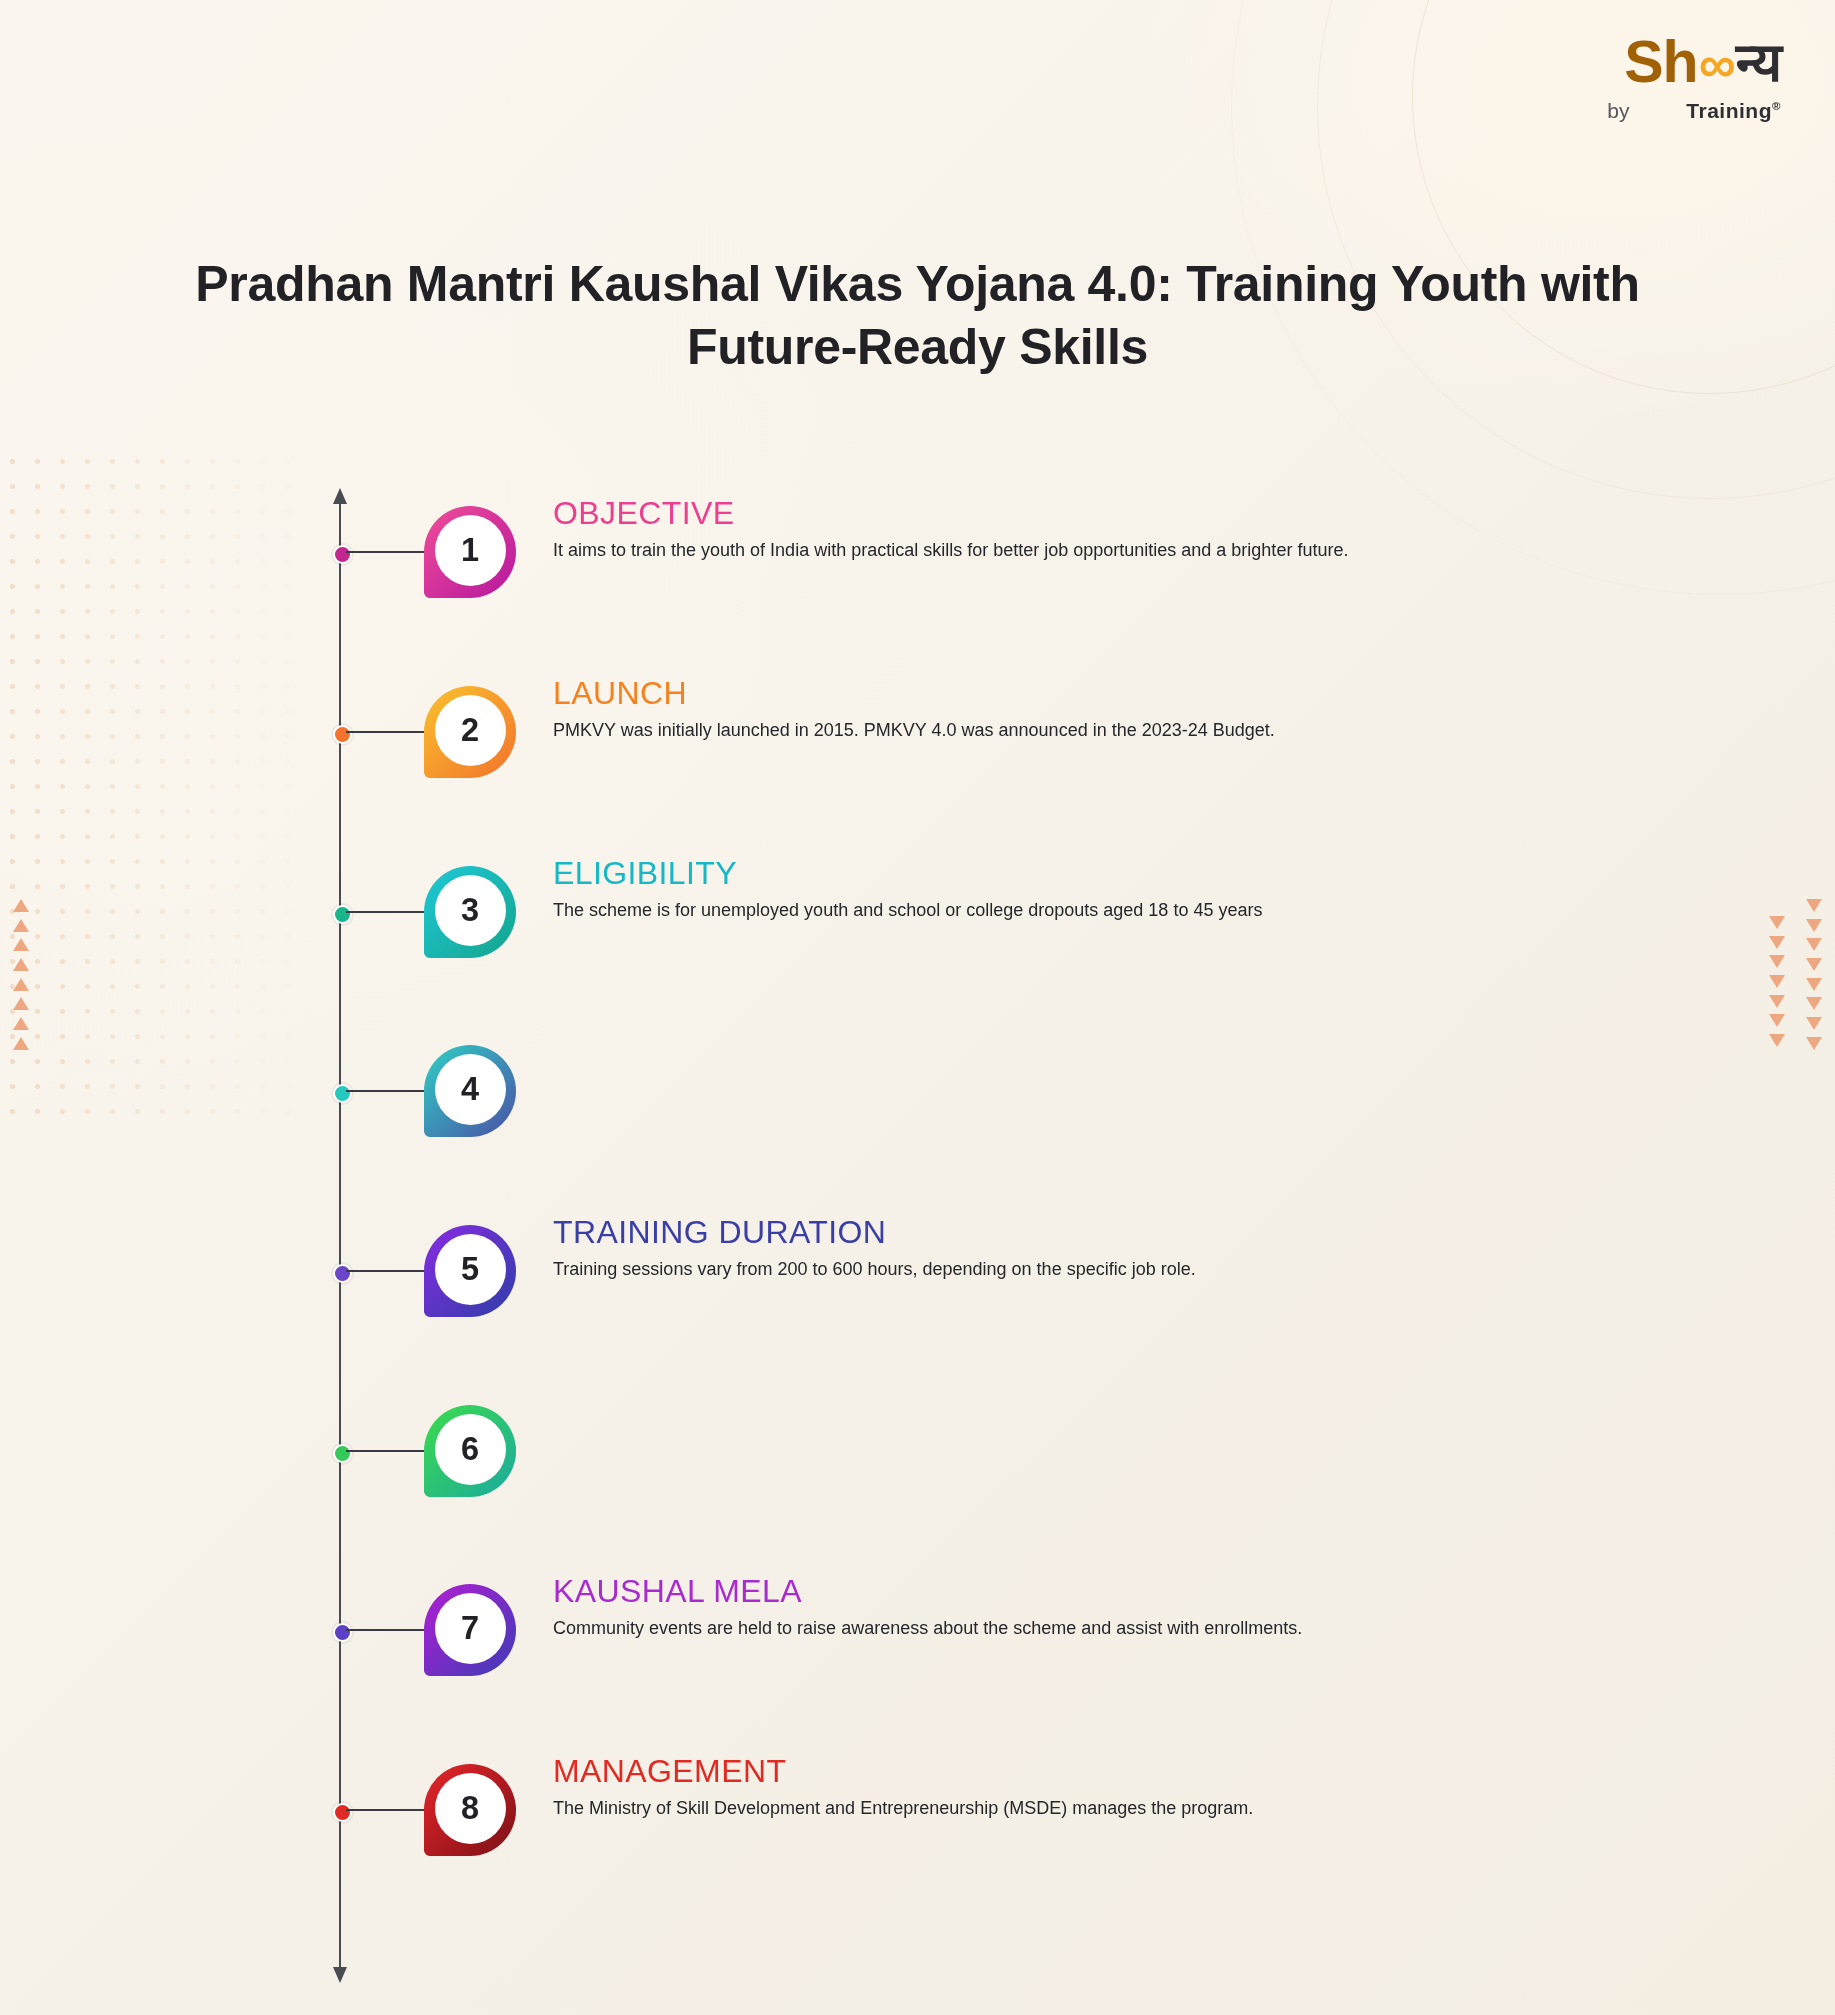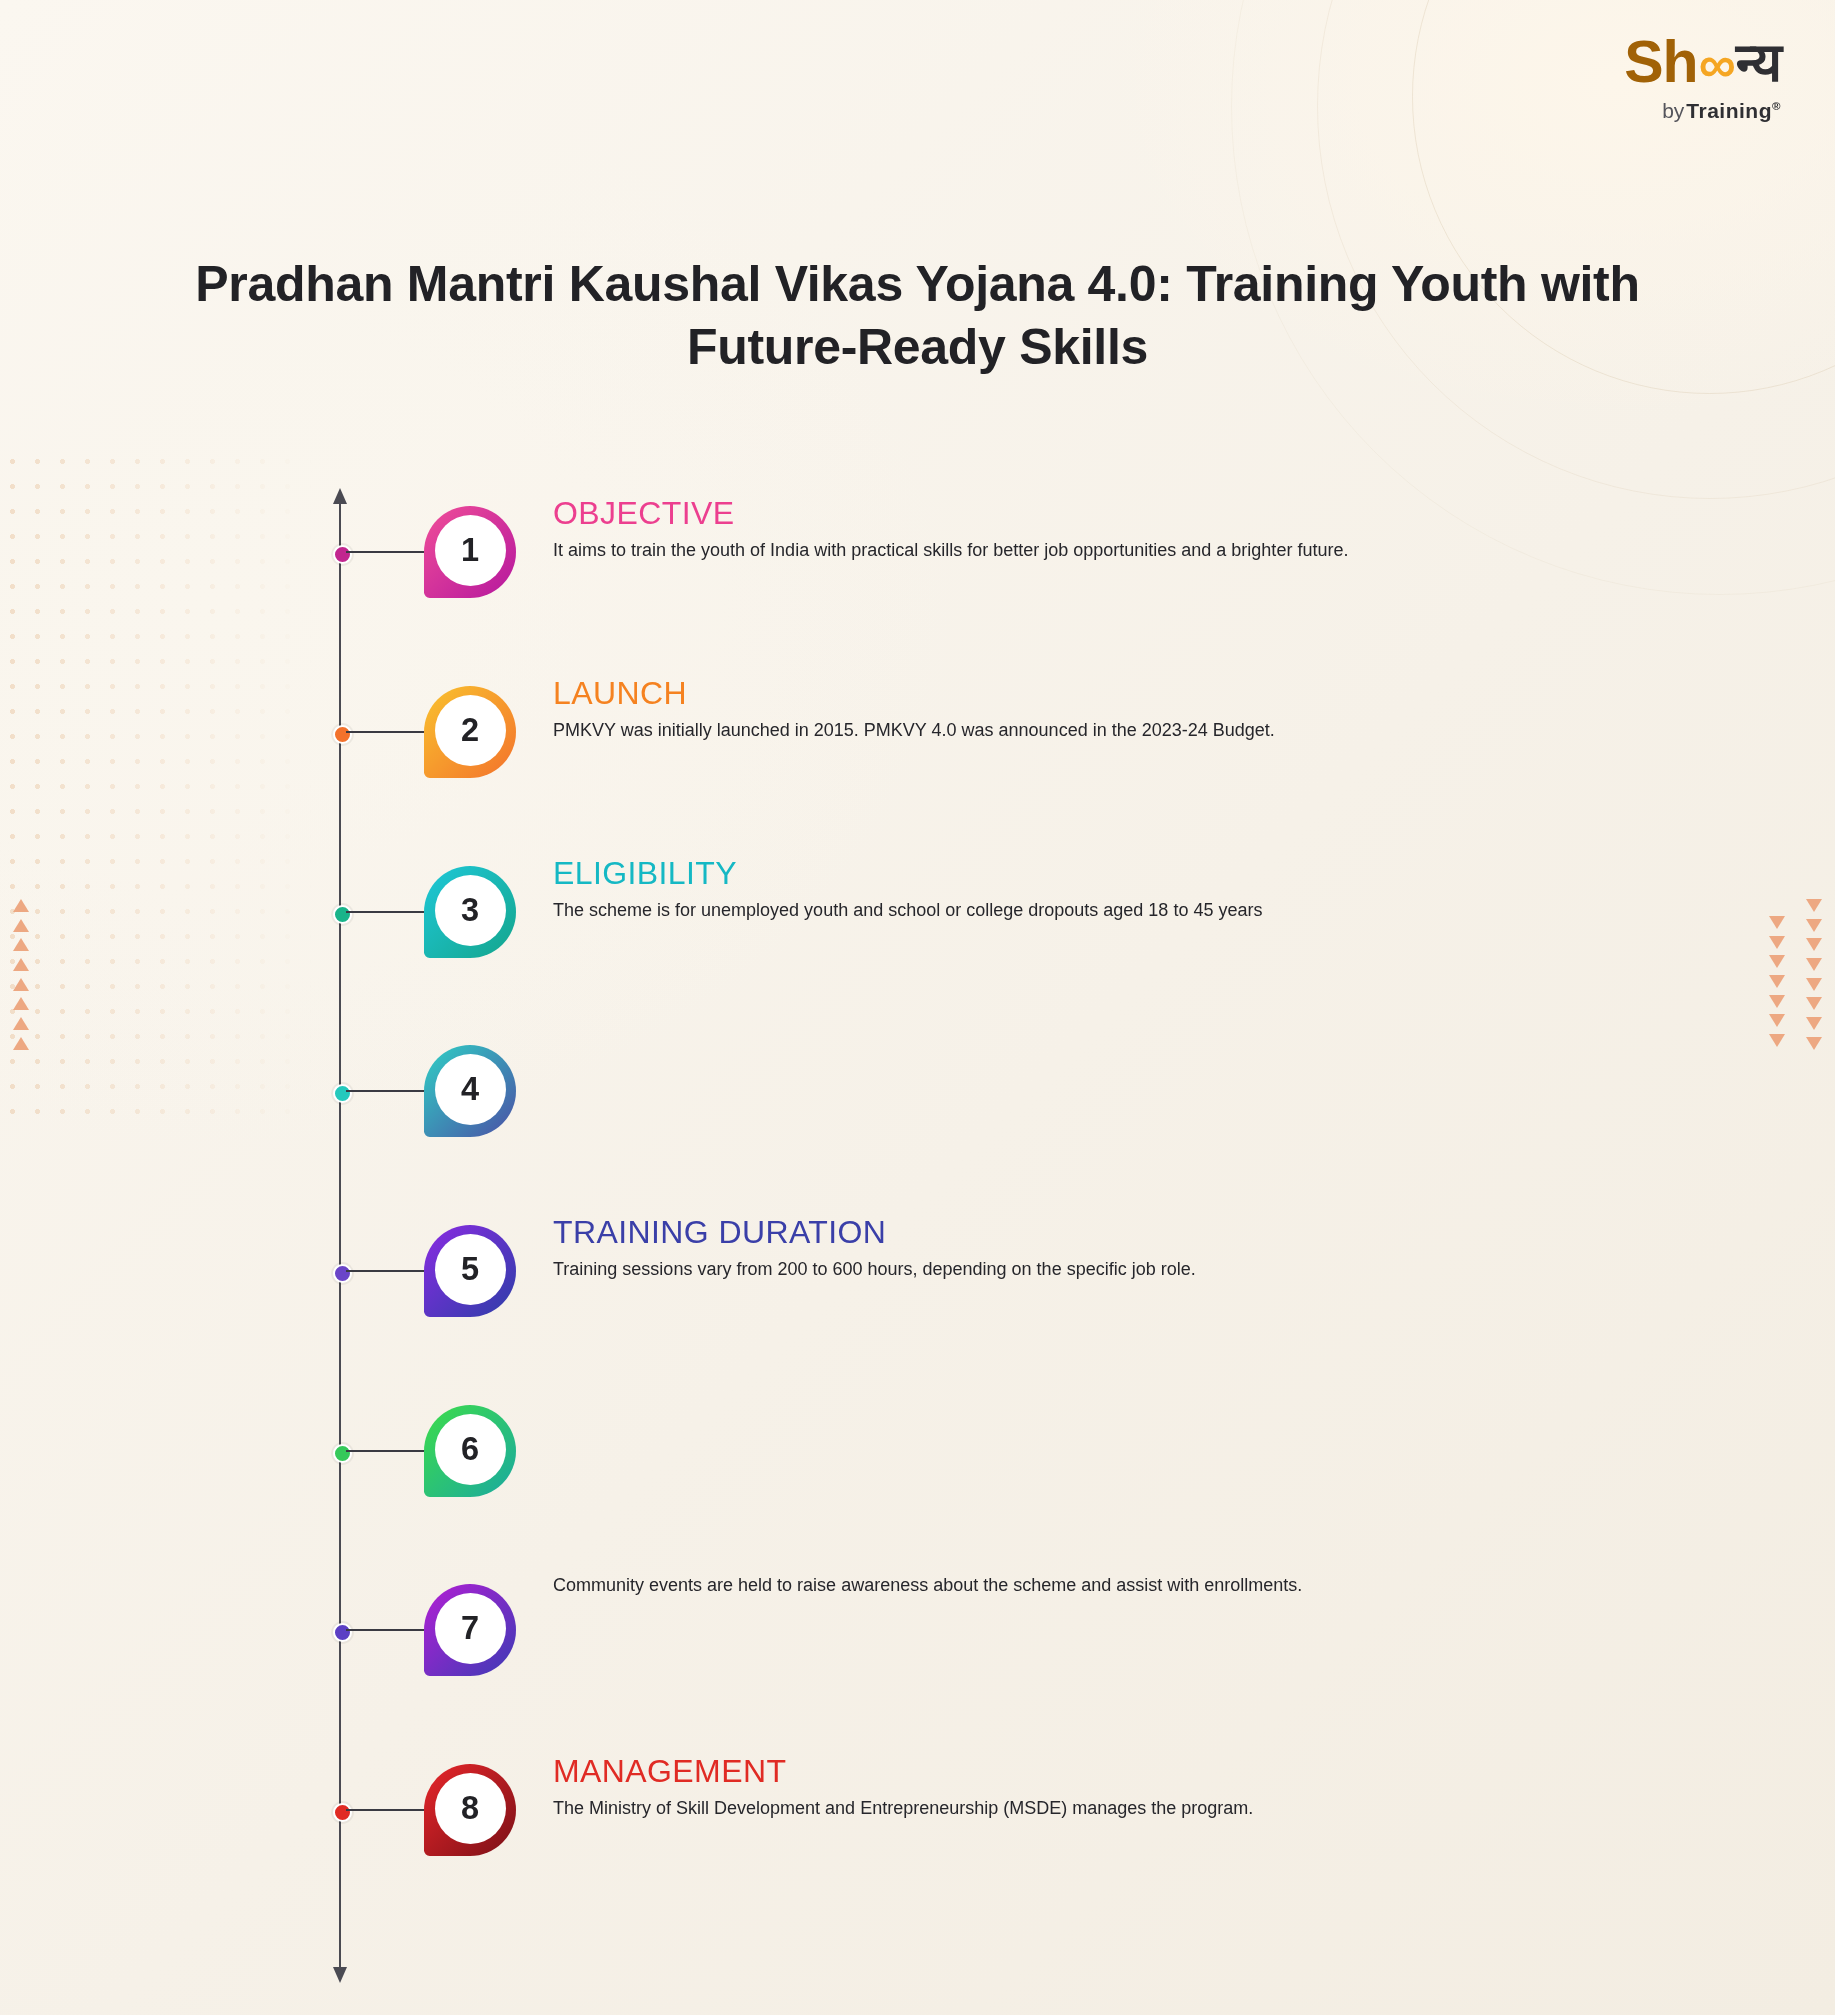--- a/index.html
+++ b/index.html
@@ -94,21 +94,21 @@
     margin: 0 1px;
     transform: translateY(1.9px);
   }
   .logo-hindi { color: #2f2f33; font-size: 54px; }
   .logo-sub {
     margin-top: 7.6px;
     font-size: 21px;
     color: #55555c;
     display: flex;
     align-items: baseline;
-    justify-content: flex-end;
+    justify-content: space-between;
     gap: 2px;
   }
   .logo-brand { font-weight: bold; color: #2f2f33; letter-spacing: 0.5px; }
   .logo-reg { font-size: 11.5px; vertical-align: super; }
 
   
   .title {
     position: absolute;
     left: 0; right: 0;
     top: 253px;
@@ -342,20 +342,21 @@
           <div class="badge-inner">6</div>
         </div>
       </div>
       <div class="item" style="top: 1116px;">
         <div class="node-dot" style="background:#5b3fc4"></div>
         <div class="connector"></div>
         <div class="badge" style="background:linear-gradient(135deg,#b31fd4,#3c3bb5)">
           <div class="badge-inner">7</div>
         </div>
         <div class="text-col">
+          <div class="heading" style="color:#a82bd0">KAUSHAL MELA</div>
           <div class="body">Community events are held to raise awareness about the scheme and assist with enrollments.</div>
         </div>
       </div>
       <div class="item" style="top: 1296px;">
         <div class="node-dot" style="background:#e02b24"></div>
         <div class="connector"></div>
         <div class="badge" style="background:linear-gradient(135deg,#e8262a,#7a1017)">
           <div class="badge-inner">8</div>
         </div>
         <div class="text-col">

